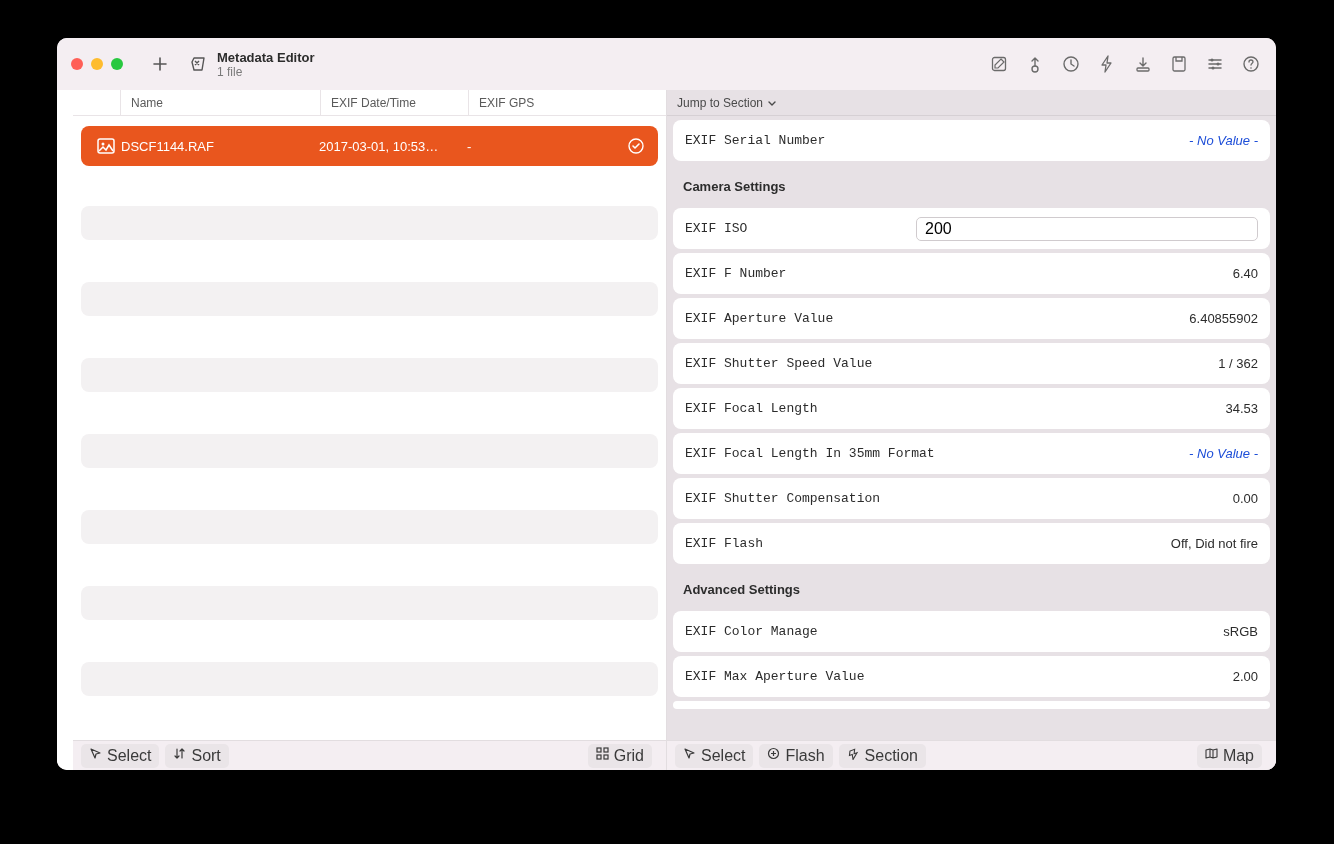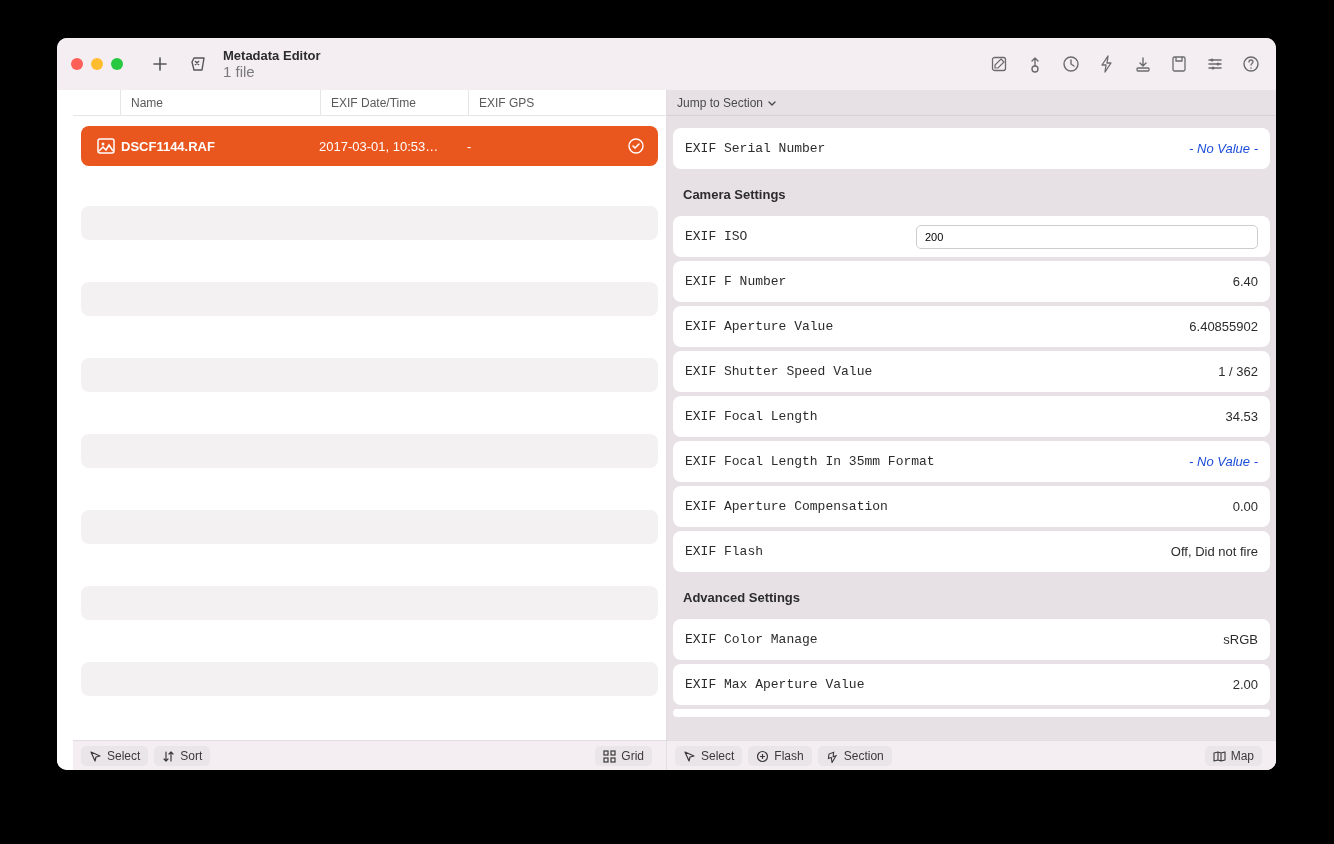--- a/index.html
+++ b/index.html
@@ -13,69 +13,69 @@
 .titlebar {
   height: 52px; display: flex; align-items: center; padding: 0 14px;
   background: #f4eef2;
 }
 .traffic { display: flex; gap: 8px; margin-right: 18px; }
 .tl { width: 12px; height: 12px; border-radius: 50%; }
 .tl.red { background: #ff5f57; }
 .tl.yellow { background: #febc2e; }
 .tl.green { background: #28c840; }
 .tb-icon { width: 22px; height: 22px; display: flex; align-items: center; justify-content: center; color: #555; margin: 0 8px; cursor: pointer; }
-.title-block { margin-left: 6px; }
+.title-block { margin-left: 0; }
 .title-main { font-size: 13px; font-weight: 600; color: #2c2c2c; }
-.title-sub { font-size: 15px; color: #7a7a7a; }
+.title-sub { font-size: 12px; color: #7a7a7a; }
 .tb-right { margin-left: auto; display: flex; gap: 14px; align-items: center; }
 .tb-right .tb-icon { margin: 0; color: #6b6b6b; }
 
 .body { flex: 1; display: flex; overflow: hidden; }
 
 .left-pane { width: 610px; display: flex; flex-direction: column; background: #fff; border-right: 1px solid #e2dde0; padding-left: 16px; }
 .col-headers { height: 26px; display: flex; align-items: center; background: #fff; border-bottom: 1px solid #e9e4e7; font-size: 12px; color: #5a5a5a; }
 .col-headers > div:first-child { width: 48px; border-right: 1px solid #e9e4e7; height: 100%; }
 .col-name { width: 200px; padding-left: 10px; border-right: 1px solid #e9e4e7; height: 100%; display: flex; align-items: center; }
 .col-date { width: 148px; padding-left: 10px; border-right: 1px solid #e9e4e7; height: 100%; display: flex; align-items: center; }
 .col-gps { flex: 1; padding-left: 10px; height: 100%; display: flex; align-items: center; }
 
 .file-list { flex: 1; overflow-y: auto; padding: 10px 8px 0 8px; }
 .file-row {
   background: #e9561e; color: #fff; border-radius: 8px; height: 40px;
   display: flex; align-items: center; padding: 0 10px; font-size: 13px; margin-bottom: 40px;
 }
 .file-icon { width: 30px; display: flex; align-items: center; justify-content: center; color: #fff; }
-.file-name { width: 198px; font-weight: 700; }
+.file-name { width: 198px; font-weight: 400; }
 .file-date { width: 148px; }
 .file-gps { flex: 1; }
 .file-check { width: 24px; display: flex; align-items: center; justify-content: center; }
 .placeholder-row { background: #f3f1f2; border-radius: 8px; height: 34px; margin-bottom: 42px; }
 
-.right-pane { flex: 1; display: flex; flex-direction: column; background: #e7e1e5; gap: 8px; }
+.right-pane { flex: 1; display: flex; flex-direction: column; background: #e7e1e5; }
 .jump-bar { height: 26px; background: #e7e1e5; border-bottom: 1px solid #d6d0d4; display: flex; align-items: center; padding: 0 10px; font-size: 12px; color: #4a4a4a; cursor: pointer; }
 .jump-bar svg { margin-left: 4px; }
 
 .detail-scroll { flex: 1; overflow-y: auto; padding: 0 6px; }
 .detail-row {
   background: #fff; border-radius: 8px; margin: 4px 0; padding: 0 12px;
   min-height: 41px; display: flex; align-items: center; font-size: 13px;
 }
 .detail-row .lbl { color: #2c2c2c; font-family: Liberation Mono, monospace; }
 .detail-row .val { margin-left: auto; color: #2c2c2c; }
 .detail-row .noval { margin-left: auto; color: #1d4ed8; font-style: italic; }
 .detail-row input {
   margin-left: auto; width: 342px; height: 24px; border: 1px solid #d0cbce;
-  border-radius: 5px; padding: 4px 8px; font-size: 11px; background: #fff;
+  border-radius: 5px; padding: 4px 8px; font-size: 16px; background: #fff;
 }
 .section-title { font-size: 13px; font-weight: 700; color: #2c2c2c; padding: 14px 10px 10px 10px; }
 
 .footer { height: 30px; display: flex; align-items: center; padding: 0 8px; background: #f4eef2; border-top: 1px solid #e2dde0; }
 .footer-btn {
-  display: inline-flex; align-items: flex-end; gap: 5px; background: #eae5e8;
-  border-radius: 5px; padding: 3px 8px; font-size: 12px; color: #3a3a3a;
+  display: inline-flex; align-items: flex-start; gap: 5px; background: #eae5e8;
+  border-radius: 5px; padding: 3px 8px; font-size: 16px; color: #3a3a3a;
   margin-right: 6px; cursor: pointer;
 }
 .footer-right { margin-left: auto; display: flex; }
 svg { display: block; }
 </style>
 </head>
 <body>
 
 <div class="window">
 
@@ -247,21 +247,21 @@
         </div>
         <div class="detail-row">
           <span class="lbl">EXIF Focal Length</span>
           <span class="val">34.53</span>
         </div>
         <div class="detail-row">
           <span class="lbl">EXIF Focal Length In 35mm Format</span>
           <span class="noval">- No Value -</span>
         </div>
         <div class="detail-row">
-          <span class="lbl">EXIF Aperture Compensation</span>
+          <span class="lbl">EXIF Shutter Compensation</span>
           <span class="val">0.00</span>
         </div>
         <div class="detail-row">
           <span class="lbl">EXIF Flash</span>
           <span class="val">Off, Did not fire</span>
         </div>
         <div class="section-title">Advanced Settings</div>
         <div class="detail-row">
           <span class="lbl">EXIF Color Manage</span>
           <span class="val">sRGB</span>

